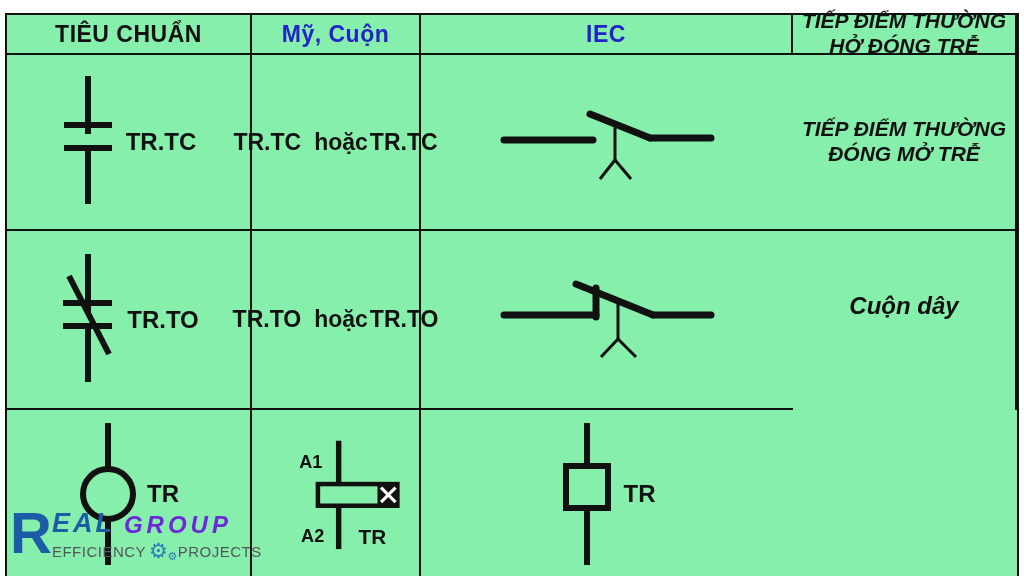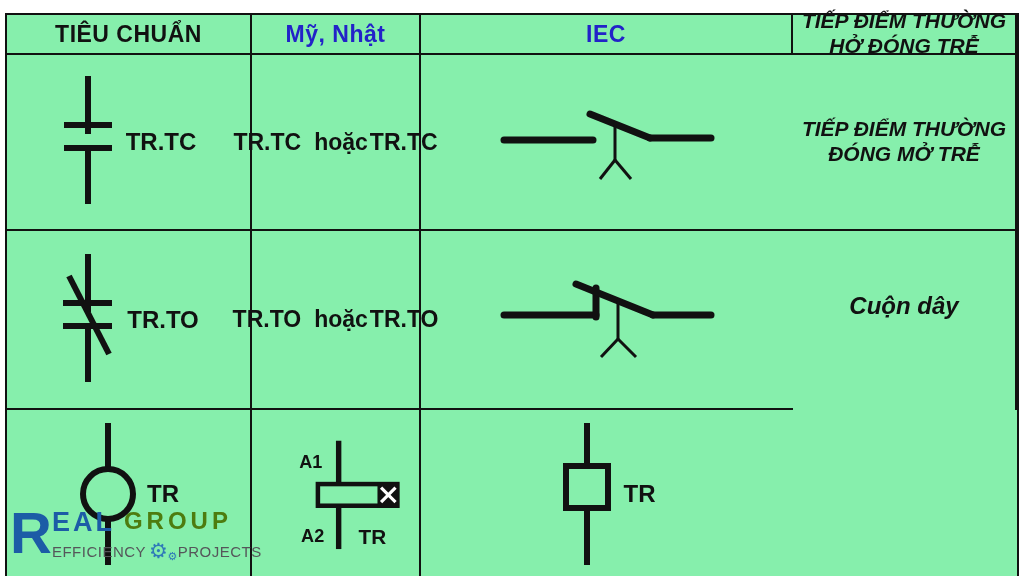--- a/index.html
+++ b/index.html
@@ -22,42 +22,42 @@
   svg{display:block;}
   .stroke{stroke:#111;fill:none;stroke-width:6;}
   .thin{stroke:#111;fill:none;stroke-width:3;}
   .thick{stroke:#111;fill:none;stroke-width:7;stroke-linecap:round;}
   .down18{margin-top:18px;}
   
   .logo{position:absolute;left:10px;top:507px;display:flex;align-items:flex-start;}
   .logo-r{font-size:58px;line-height:52px;font-weight:bold;color:#1c5ca6;
           letter-spacing:-2px;margin-right:2px;}
   .logo-right{display:flex;flex-direction:column;}
-  .logo-line1{display:flex;align-items:flex-start;height:32px;}
+  .logo-line1{display:flex;align-items:flex-end;height:32px;font-style:italic;}
   .logo-eal{font-size:27px;font-weight:bold;color:#1c5ca6;letter-spacing:3px;}
-  .logo-group{font-size:24px;font-weight:bold;color:#4d7c0f;letter-spacing:4px;margin-left:9px;}
+  .logo-group{font-size:24px;font-weight:bold;color:#6d28d9;letter-spacing:4px;margin-left:9px;}
   .logo-line2{display:flex;align-items:center;font-size:15px;font-weight:normal;
               color:#55565a;letter-spacing:.5px;margin-top:2px;}
   .gear{color:#2f7ab8;font-size:21px;line-height:18px;margin:0 3px;}
   .gear-small{color:#2f7ab8;font-size:11px;line-height:10px;margin-left:-4px;margin-top:10px;}
   svg text{font-family:"Liberation Sans",sans-serif;fill:#111;}
   .term{font-size:20px;font-weight:600;}
   .trtxt{font-size:23px;font-weight:bold;}
 </style>
 </head>
 <body>
 
 <div class="stage">
   <div class="tbl">
 
     <div class="c bR bB hdr">
       <span>TIÊU CHUẨN</span>
     </div>
     <div class="c bR bB hdr blue">
-      <span>Mỹ, Nhật</span>
+      <span>Mỹ, Cuộn</span>
     </div>
     <div class="c bR bB hdr blue">
       <span>IEC</span>
     </div>
 
     <div class="c bR bB">
       <div class="rowlabel">
         <div>TIẾP ĐIỂM THƯỜNG</div>
         <div>HỞ ĐÓNG TRỄ</div>
       </div>

